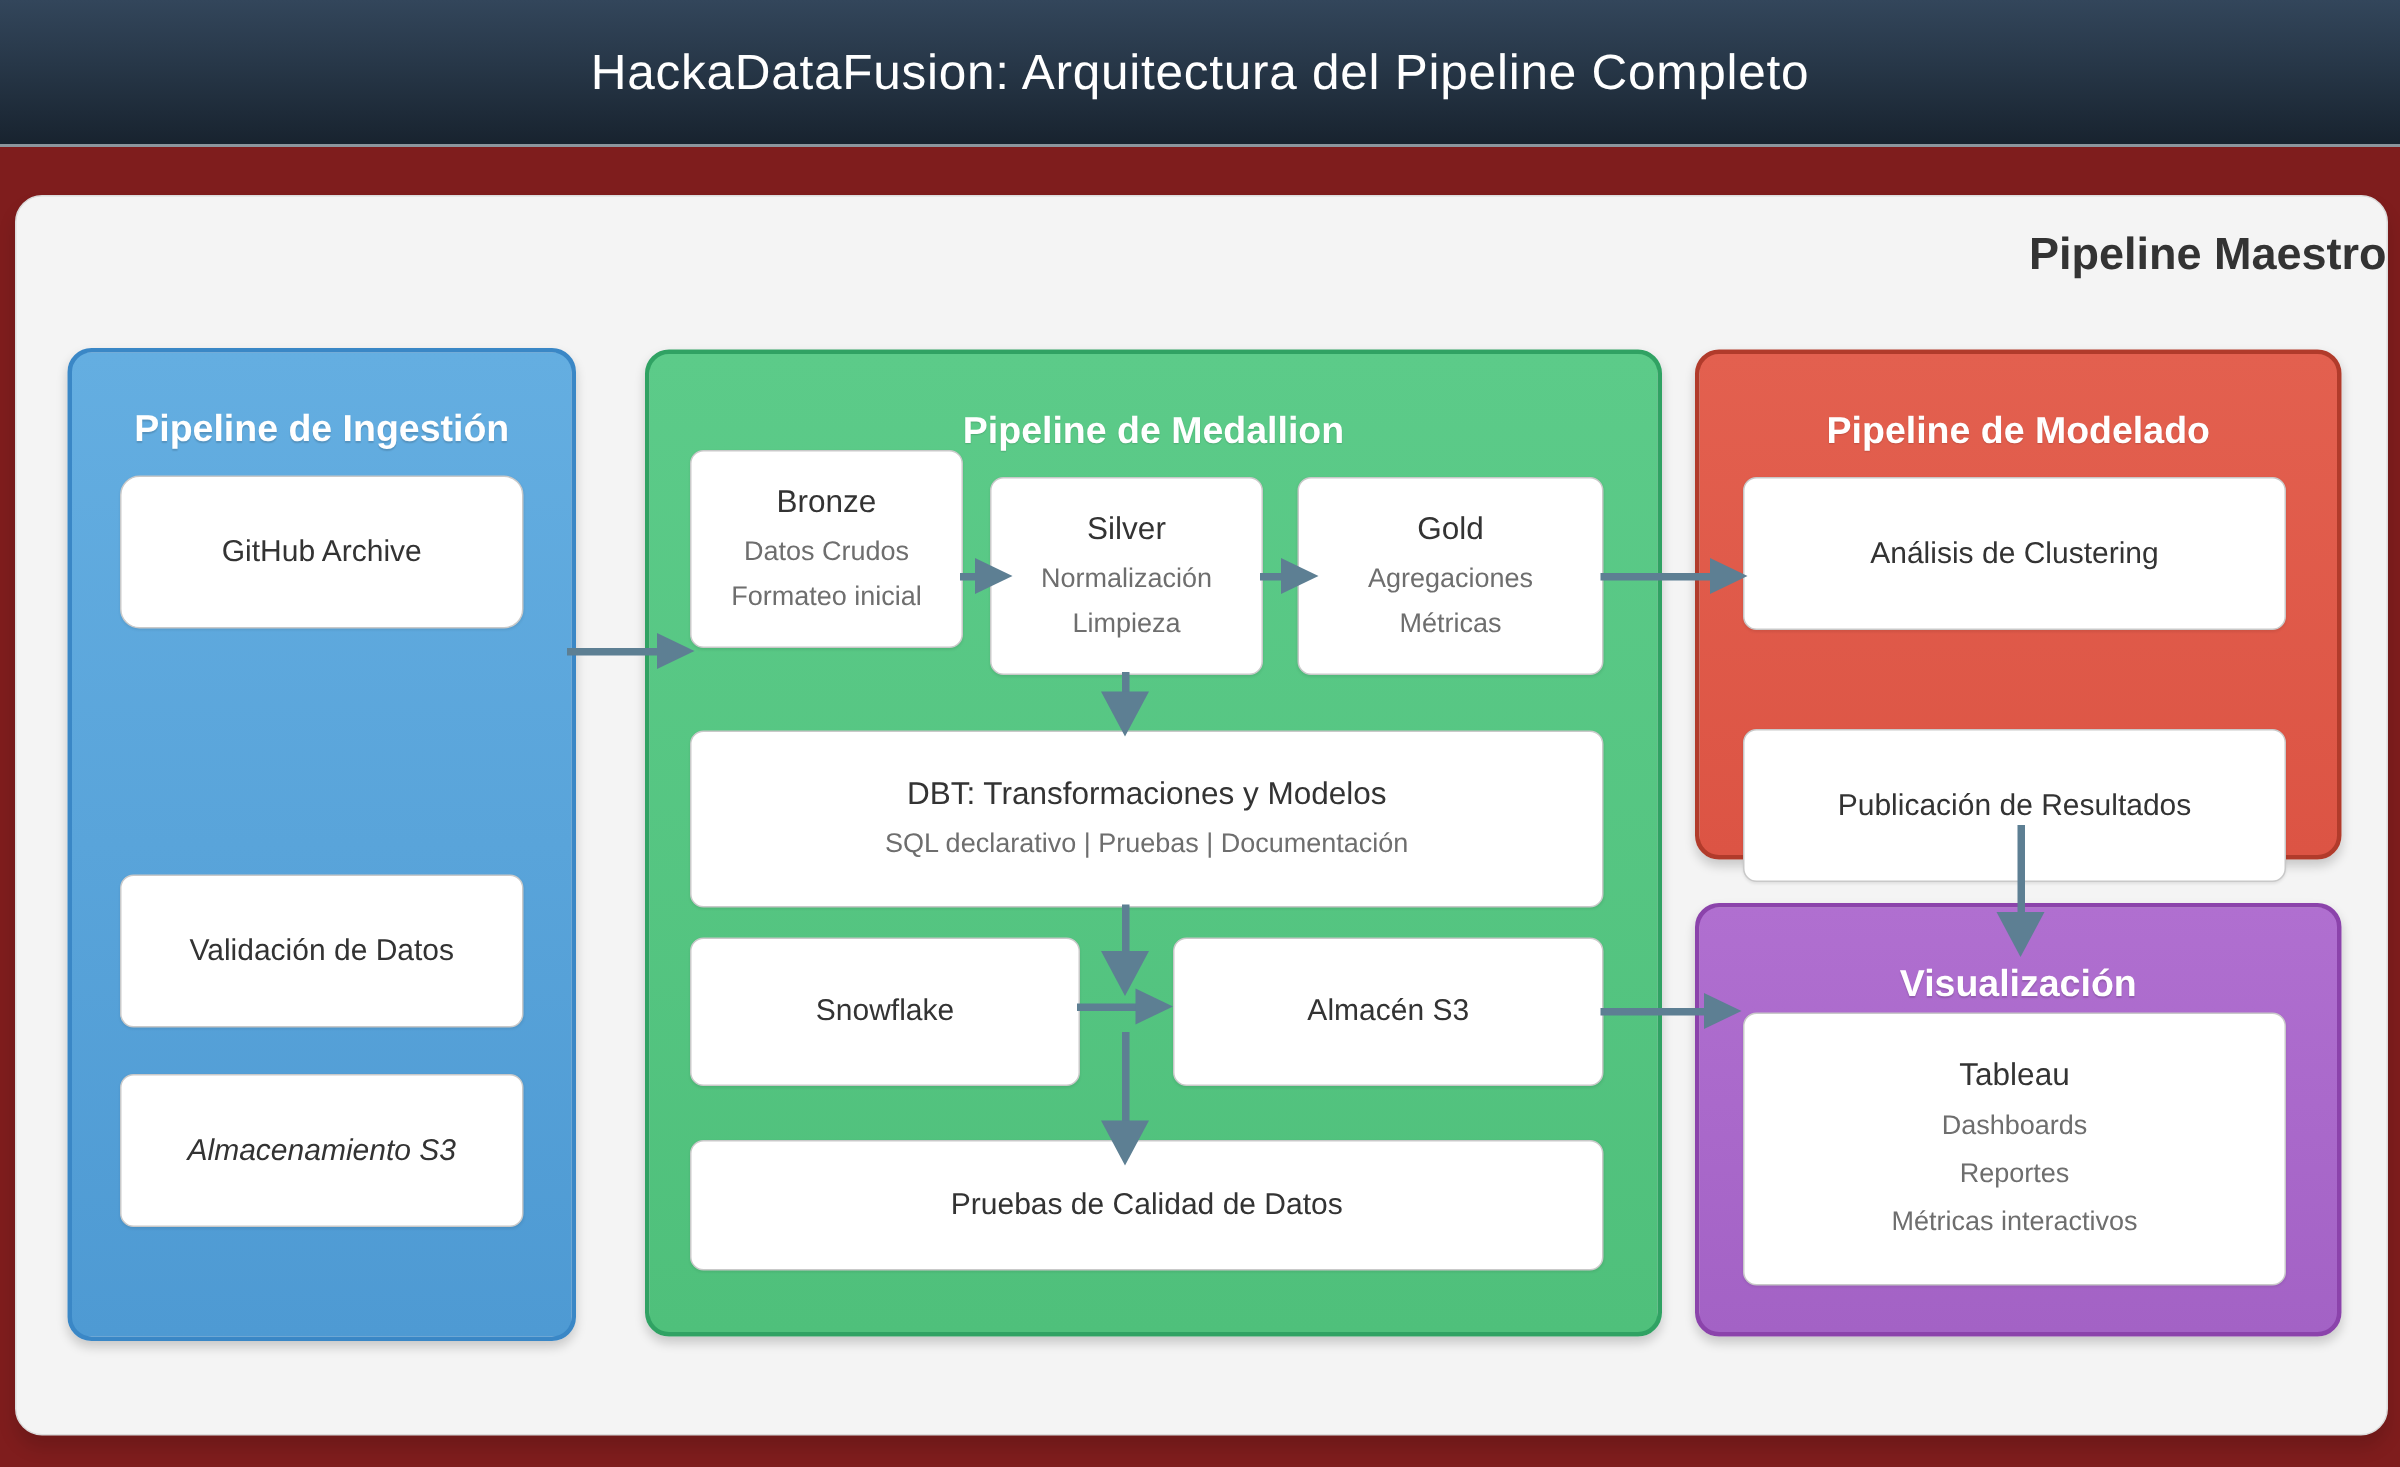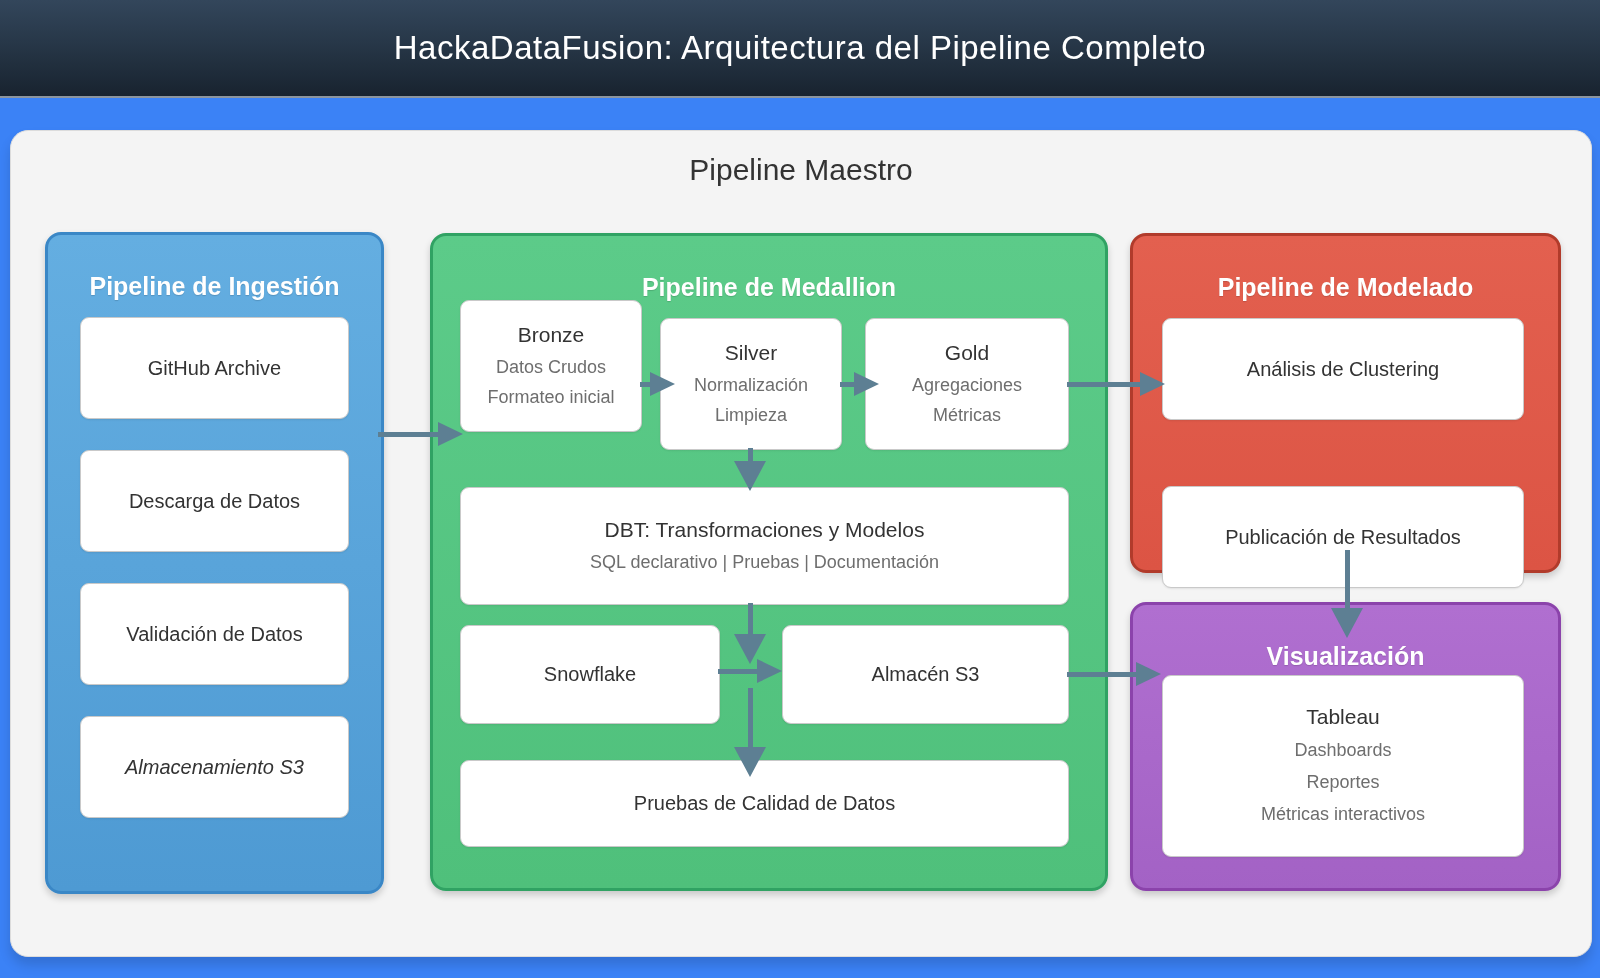--- a/index.html
+++ b/index.html
@@ -1,38 +1,38 @@
 <!DOCTYPE html>
 <html><head>
 <meta charset="utf-8">
 <style>
   html,body{margin:0;padding:0;background:#ffffff;}
   body{font-family:"Liberation Sans", sans-serif;}
-  #canvas{position:relative;width:1600px;height:978px;background:#3b82f6;overflow:hidden;}
+  #canvas{position:relative;width:1600px;height:978px;background:#7f1d1d;overflow:hidden;}
 
   
   .app-header{
     position:absolute;left:0;top:0;width:1600px;height:96px;
     background:linear-gradient(180deg,#33465b 0%,#273748 45%,#18232f 100%);
     border-bottom:2px solid #8c959d;
     display:flex;align-items:center;justify-content:center;
   }
   .app-header h1{
     margin:0;color:#ffffff;font-size:33px;font-weight:400;letter-spacing:.5px;
   }
 
   
   .master{
     position:absolute;left:10px;top:130px;width:1580px;height:825px;
     background:#f4f4f4;border:1px solid #dcdcdc;border-radius:18px;
     box-shadow:0 8px 12px rgba(0,0,0,0.14);
   }
   .master-title{
-    position:absolute;left:0;top:22px;width:100%;text-align:center;
-    font-size:30px;font-weight:400;color:#333333;
+    position:absolute;left:0;top:22px;width:100%;text-align:right;
+    font-size:30px;font-weight:700;color:#333333;
   }
 
   
   .subgraph{position:absolute;border-radius:16px;box-shadow:0 4px 7px rgba(0,0,0,0.18);}
   .subgraph .sg-title{
     width:100%;text-align:center;color:#ffffff;font-weight:700;font-size:25px;
     margin-top:37px;text-shadow:0 1px 1px rgba(0,0,0,0.15);
   }
   .sg-blue{left:45px;top:232px;width:333px;height:656px;
     background:linear-gradient(180deg,#64aee1 0%,#4e9ad3 100%);border:3px solid #3a87c6;}
@@ -47,21 +47,21 @@
   .node{
     position:absolute;background:#ffffff;border:1px solid #c9c9c9;border-radius:9px;
     display:flex;flex-direction:column;align-items:center;justify-content:center;
     text-align:center;box-shadow:0 1px 2px rgba(0,0,0,0.08);
   }
   .node .t1{font-size:20px;color:#333333;line-height:1.55;}
   .node .t1.big{font-size:21px;}
   .node .t2{font-size:18px;color:#6e6e6e;line-height:1.7;}
 
   
-  .n-github   {left:80px;top:317px;width:267px;height:100px;}
+  .n-github   {left:80px;top:317px;width:267px;height:100px;border-radius:13px;}
   .n-descarga {left:80px;top:450px;width:267px;height:100px;}
   .n-valida   {left:80px;top:583px;width:267px;height:100px;}
   .n-almac    {left:80px;top:716px;width:267px;height:100px;font-style:italic;}
 
   
   .n-bronze {left:460px;top:300px;width:180px;height:130px;}
   .n-silver {left:660px;top:318px;width:180px;height:130px;}
   .n-gold   {left:865px;top:318px;width:202px;height:130px;}
   .n-dbt    {left:460px;top:487px;width:607px;height:116px;}
   .n-snow   {left:460px;top:625px;width:258px;height:97px;}
@@ -93,23 +93,20 @@
   <div class="master">
     <div class="master-title">Pipeline Maestro</div>
   </div>
 
   <div class="subgraph sg-blue">
     <div class="sg-title">Pipeline de Ingestión</div>
   </div>
   <div class="node n-github">
     <div class="t1">GitHub Archive</div>
   </div>
-  <div class="node n-descarga">
-    <div class="t1">Descarga de Datos</div>
-  </div>
   <div class="node n-valida">
     <div class="t1">Validación de Datos</div>
   </div>
   <div class="node n-almac">
     <div class="t1">Almacenamiento S3</div>
   </div>
 
   <div class="subgraph sg-green">
     <div class="sg-title">Pipeline de Medallion</div>
   </div>

